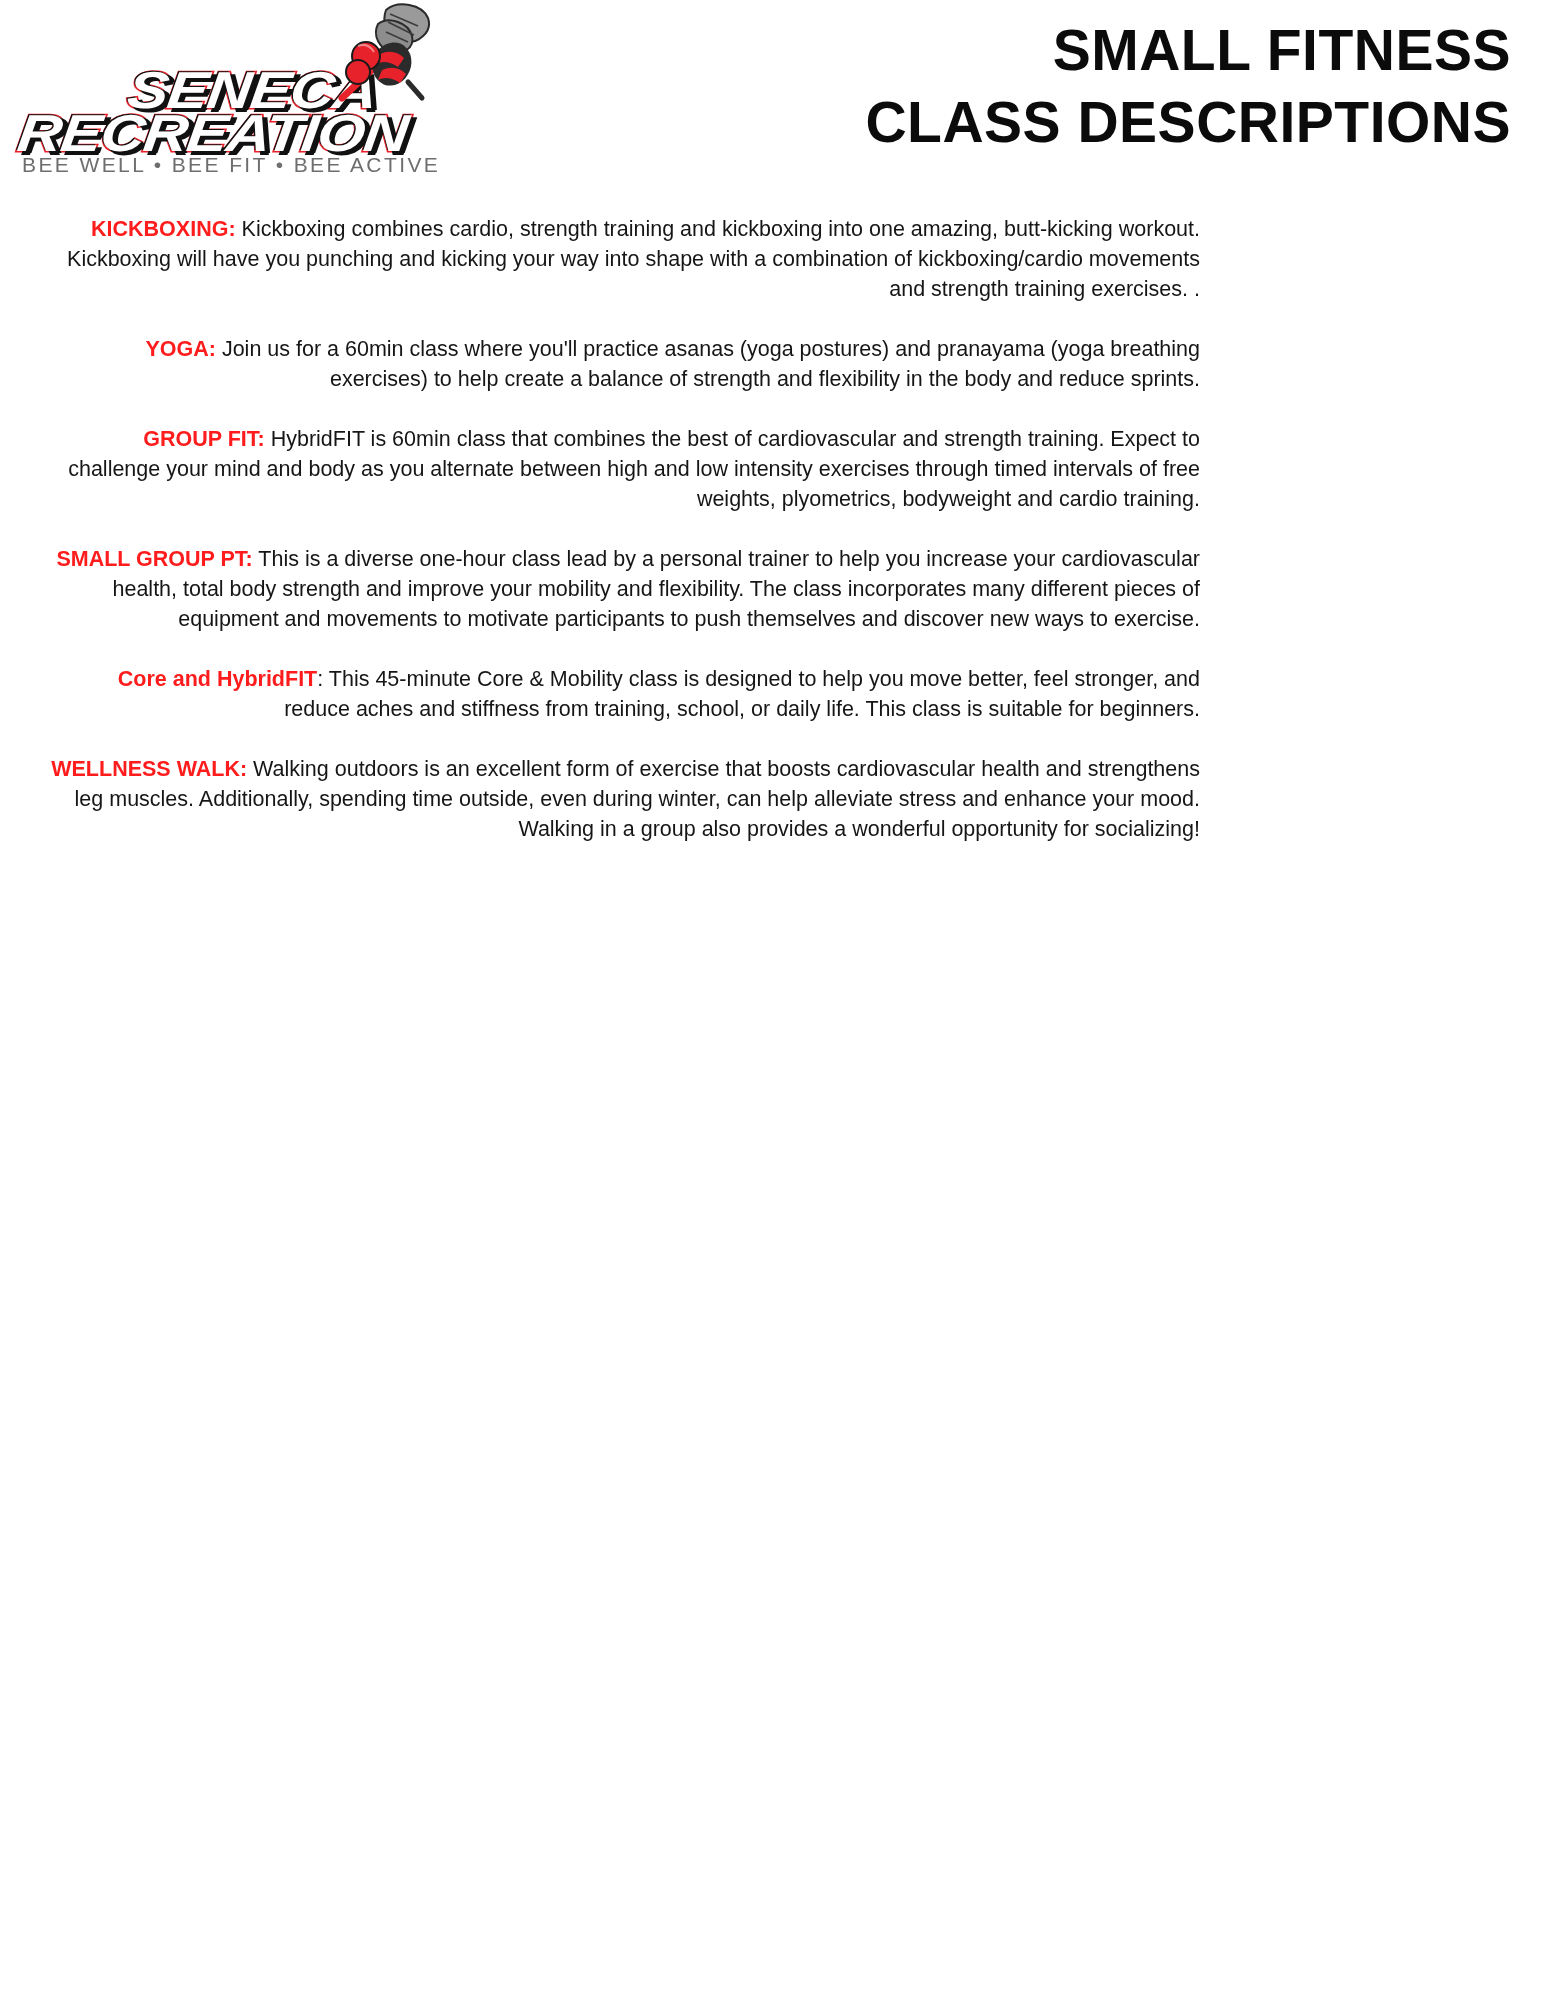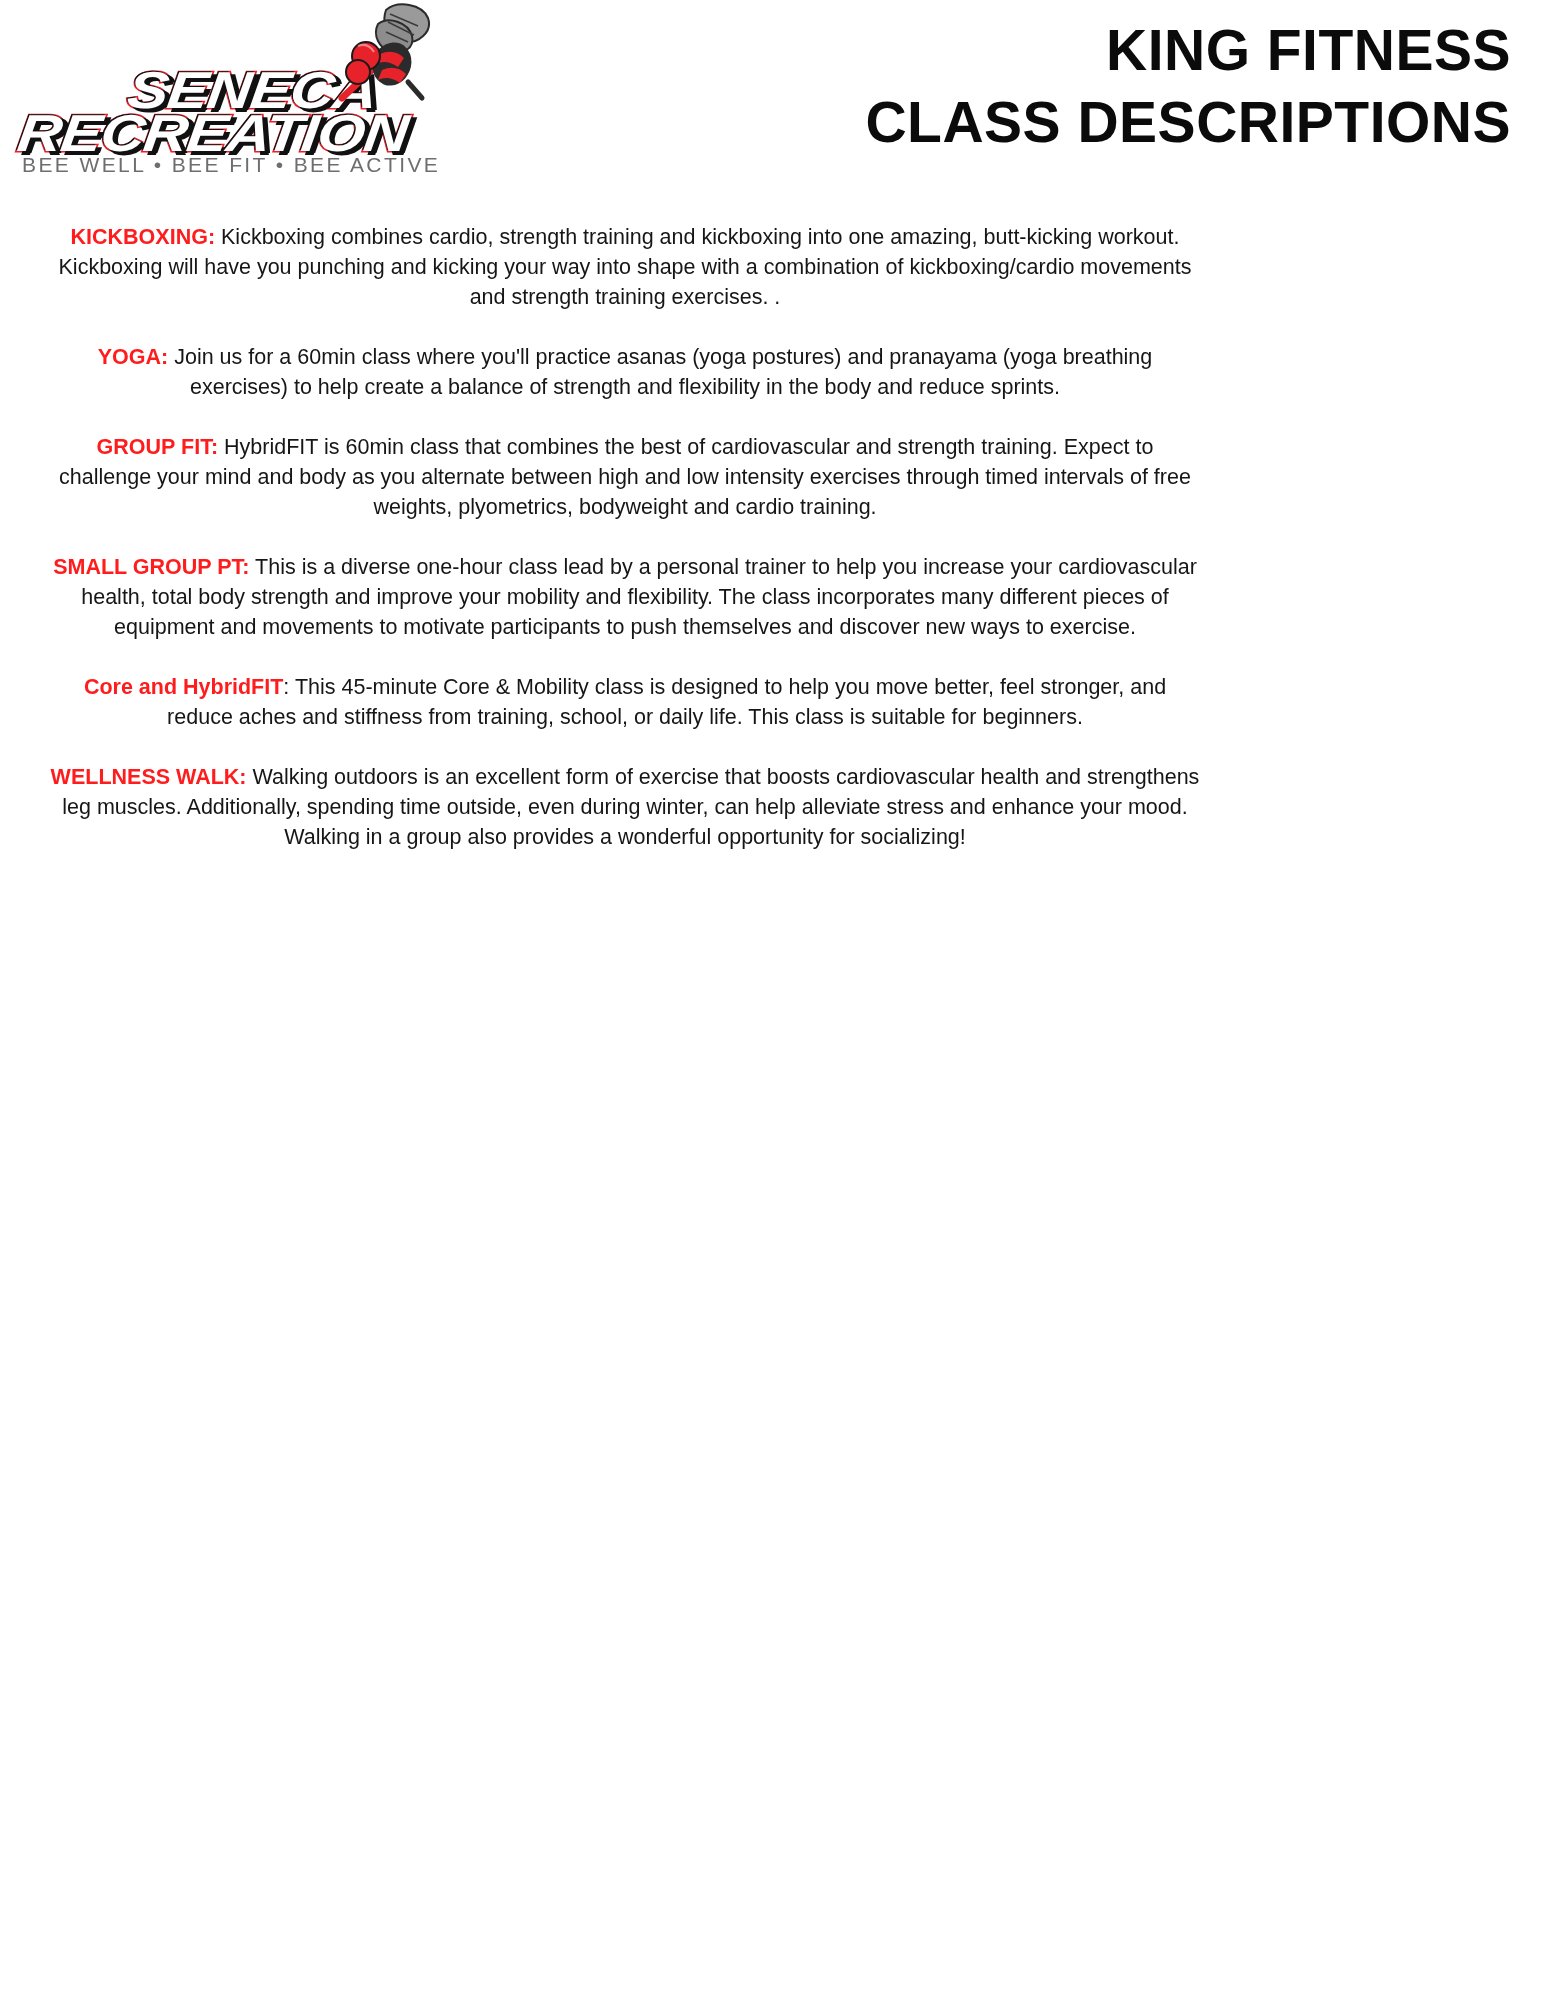--- a/index.html
+++ b/index.html
@@ -113,26 +113,26 @@
     color: #0b0b0b;
     white-space: nowrap;
   }
 
   
   .content {
     padding: 32px 50px 0 50px;
   }
 
   .class-entry {
-    margin: 12px 0 30px 0;
+    margin: 4px 0 30px 0;
     font-size: 21.5px;
     line-height: 30px;
     color: #161616;
     max-width: 1150px;
-    text-align: center;
+    text-align: right;
     font-weight: 400;
   }
 
   .class-name {
     font-weight: 700;
     color: #FF1C1C;
   }
 
   .class-desc { color: #161616; }
 </style>
@@ -176,21 +176,21 @@
           <path d="M40 44 q10 -4 16 6" stroke="#ffffff" stroke-width="2" fill="none" opacity="0.45"></path>
 
           <path d="M90 80 L104 96" stroke="#2b2b2b" stroke-width="5" stroke-linecap="round"></path>
         </svg>
       </div>
 
       <div class="logo-tagline">BEE WELL  •  BEE FIT  •  BEE ACTIVE</div>
     </div>
 
     <div class="title-block">
-      <div class="doc-title-line">KING FITNESS</div>
+      <div class="doc-title-line">SMALL FITNESS</div>
       <div class="doc-title-line">CLASS DESCRIPTIONS</div>
     </div>
   </div>
 
   <div class="content">
 
   <p class="class-entry"><span class="class-name">KICKBOXING:</span><span class="class-desc"> Kickboxing combines cardio, strength training and kickboxing into one amazing, butt-kicking workout. Kickboxing will have you punching and kicking your way into shape with a combination of kickboxing/cardio movements and strength training exercises. .</span></p>
       <p class="class-entry"><span class="class-name">YOGA:</span><span class="class-desc"> Join us for a 60min class where you'll practice asanas (yoga postures) and pranayama (yoga breathing exercises) to help create a balance of strength and flexibility in the body and reduce sprints.</span></p>
       <p class="class-entry"><span class="class-name">GROUP FIT:</span><span class="class-desc"> HybridFIT is 60min class that combines the best of cardiovascular and strength training. Expect to challenge your mind and body as you alternate between high and low intensity exercises through timed intervals of free weights, plyometrics, bodyweight and cardio training.</span></p>
       <p class="class-entry"><span class="class-name">SMALL GROUP PT:</span><span class="class-desc"> This is a diverse one-hour class lead by a personal trainer to help you increase your cardiovascular health, total body strength and improve your mobility and flexibility. The class incorporates many different pieces of equipment and movements to motivate participants to push themselves and discover new ways to exercise.</span></p>

